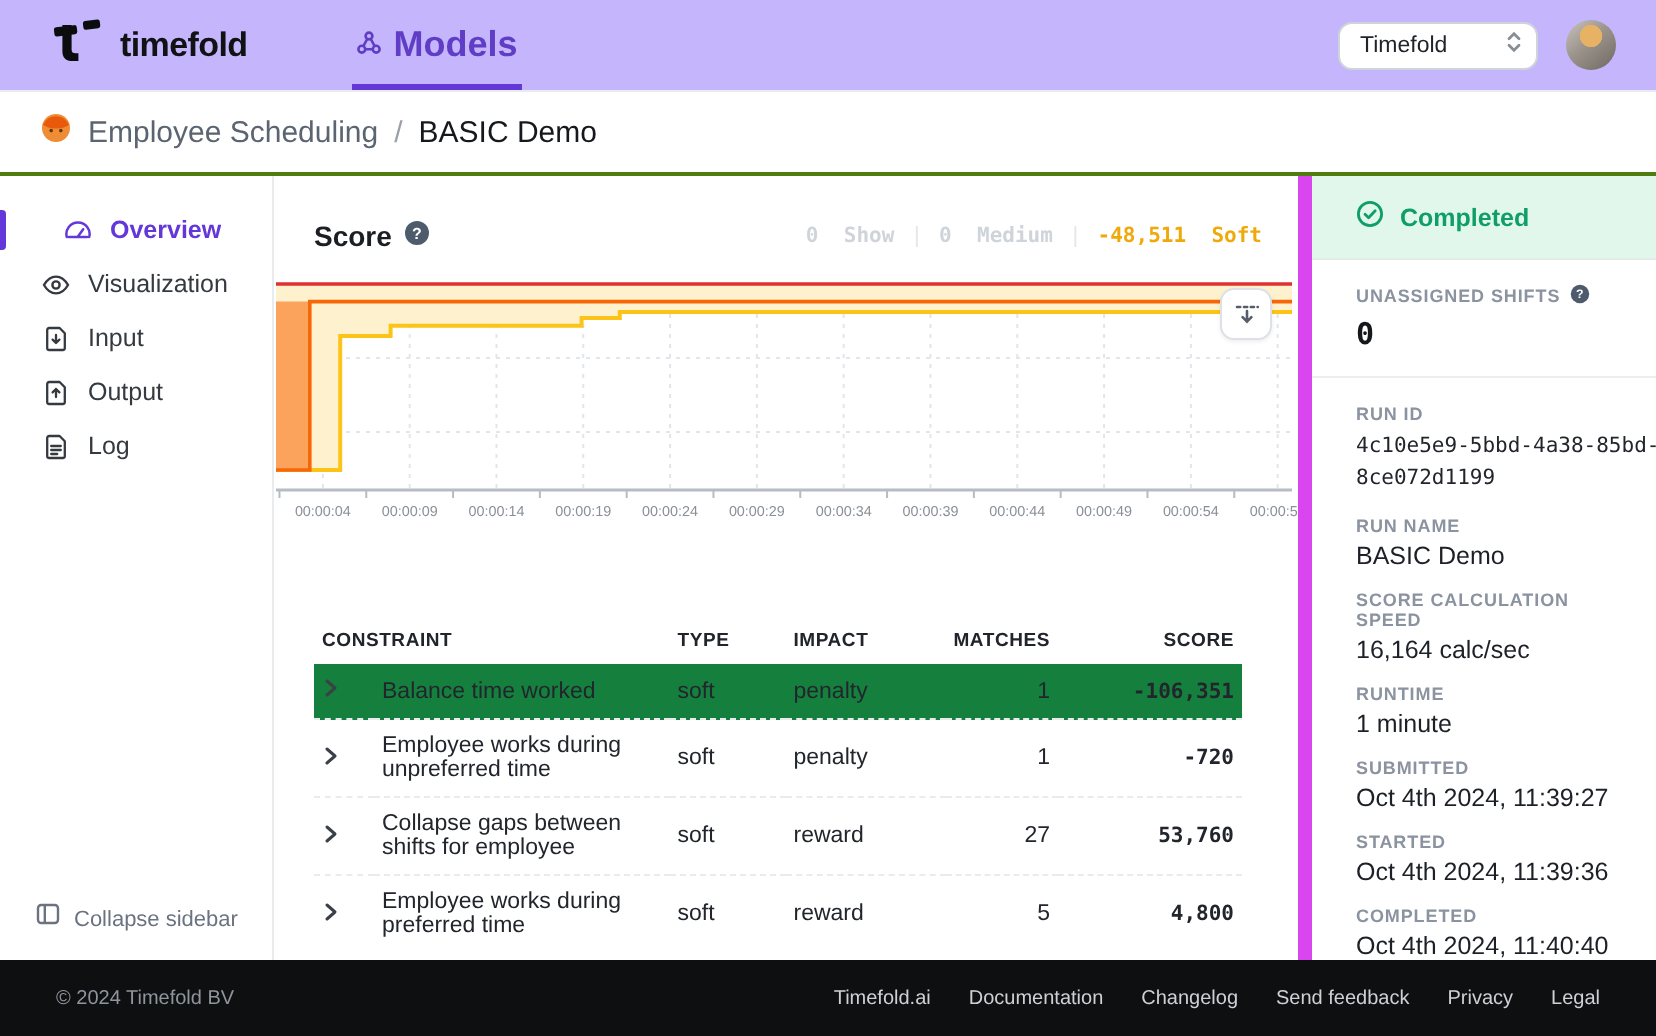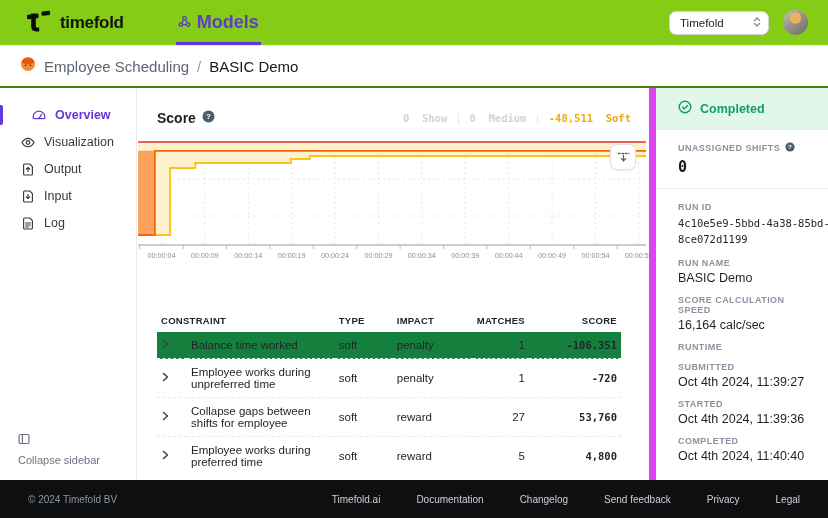--- a/index.html
+++ b/index.html
@@ -1,21 +1,21 @@
 <!DOCTYPE html>
 <html style="--accent: #6438d8; --amber: #f0a90a; --green: #0f9e66; --green-bright: #2fc46f;"><head>
 <meta charset="utf-8">
 <style>
   * { margin:0; padding:0; box-sizing:border-box; }
   html,body { background:#f1f3f5; }
   body { font-family:"Liberation Sans", sans-serif; }
   .app { position:relative; width:828px; height:518px; background:#fff; overflow:hidden; display:flex; flex-direction:column; }
 
   
-  .topbar { height:46px; border-bottom:1px solid #e9ecef; display:flex; align-items:stretch; padding:0 20px 0 26px; background:#84cc16; flex:0 0 auto; }
+  .topbar { height:46px; border-bottom:1px solid #e9ecef; display:flex; align-items:stretch; padding:0 20px 0 26px; background:#c4b5fd; flex:0 0 auto; }
   .brand { display:flex; align-items:center; gap:9px; margin-right:52px; }
   .brand-name { font-size:17px; font-weight:700; color:#101214; letter-spacing:-0.3px; }
   .topnav { display:flex; align-items:stretch; }
   .nav-item { display:flex; align-items:center; gap:6px; font-size:18px; font-weight:700; color:#5f3dc4; border-bottom:3px solid transparent; padding:3px 2px 0 2px; cursor:pointer; text-decoration:none; }
   .nav-item.active { border-bottom-color:var(--accent); }
   .topbar-right { margin-left:auto; display:flex; align-items:center; gap:14px; }
   .org-select { width:100px; height:24px; border:1px solid #ced4da; border-radius:7px; display:flex; align-items:center; padding:0 7px 0 10px; font-size:11.5px; color:#212529; background:#fff; cursor:pointer; }
   .org-select .sel-label { flex:1; }
   .avatar { width:25px; height:25px; border-radius:50%; background:
       radial-gradient(circle at 50% 32%, #e8b265 0 26%, transparent 27%),
@@ -29,21 +29,21 @@
 
   
   .content { flex:1 1 auto; display:flex; min-height:0; }
 
   .sidebar { width:137px; border-right:1px solid #e9ecef; display:flex; flex-direction:column; padding-top:14px; flex:0 0 auto; }
   .side-item { position:relative; display:flex; align-items:center; gap:9px; padding:6px 10px 6px 21px; font-size:12.5px; color:#343a40; cursor:pointer; margin-bottom:1px; }
   .side-item .ic { display:flex; width:14px; justify-content:center; color:#343a40; }
   .side-item.active { color:var(--accent); font-weight:700;padding-left:32px; }
   .side-item.active .ic { color:var(--accent); }
   .side-item.active::before { content:""; position:absolute; left:0; top:3px; bottom:3px; width:3px; background:var(--accent); border-radius:0 2px 2px 0; }
-  .side-bottom { margin-top:auto; padding:10px 10px 14px 18px; display:flex; align-items:flex-start; gap:7px; font-size:11px; color:#6b7380; cursor:pointer;flex-direction:column; }
+  .side-bottom { margin-top:auto; padding:10px 10px 14px 18px; display:flex; align-items:flex-end; gap:7px; font-size:11px; color:#6b7380; cursor:pointer; }
 
   
   .main { width:512px; flex:0 0 auto; padding:16px 0 0 0; min-width:0; }
   .score-head { display:flex; align-items:center; padding:2px 18px 0 20px; height:26px; }
   .score-title { font-size:14px; font-weight:700; color:#1b1e23; display:flex; align-items:center; gap:6px; }
   .score-vals { margin-left:auto; display:flex; align-items:baseline; gap:8px; font-family:"DejaVu Sans Mono", monospace; font-size:10.5px; font-weight:700; }
   .sv-muted { color:#ced4da; }
   .sv-sep { color:#e3e7ea; font-weight:400; }
   .sv-soft { color:var(--amber); }
   .chart-wrap { position:relative; margin-top:8px; }
@@ -72,21 +72,21 @@
   .rp-label { font-size:9px; font-weight:700; letter-spacing:.05em; color:#8b93a0; text-transform:uppercase; display:flex; align-items:center; gap:5px; }
   .rp-zero { font-family:"DejaVu Sans Mono", monospace; font-size:15px; font-weight:700; color:#14171b; margin-top:4px; }
   .rp-details { padding:4px 22px 0 22px; }
   .rp-item { margin:9px 0 10px 0; }
   .rp-value { font-size:12.5px; color:#1d2127; margin-top:3px; }
   .rp-value.mono { font-family:"DejaVu Sans Mono", monospace; font-size:10.5px; line-height:1.55; width:164px; word-break:break-all; color:#22262c; }
 
   
   .footer { height:38px; background:#0e0f11; display:flex; align-items:center; padding:0 28px; flex:0 0 auto; }
   .foot-copy { color:#8f959c; font-size:10px; }
-  .foot-links { margin-left:auto; display:flex; gap:36px; }
+  .foot-links { margin-left:auto; display:flex; gap:19px; }
   .foot-links a { color:#cdd1d6; font-size:10px; text-decoration:none; cursor:pointer; }
 </style>
 </head>
 <body>
 
 <div class="app">
 
   <header class="topbar">
     <div class="brand">
       <span>
@@ -160,33 +160,33 @@
                 <path d="M1 5.5C2.6 2.7 4.7 1.3 7 1.3s4.4 1.4 6 4.2c-1.6 2.8-3.7 4.2-6 4.2S2.6 8.3 1 5.5z"></path>
                 <circle cx="7" cy="5.5" r="1.8"></circle>
               </svg>
             </span>
             <span>Visualization</span>
           </div>
           <div class="side-item">
             <span class="ic">
               <svg width="12" height="13" viewBox="0 0 12 13" fill="none" stroke="currentColor" stroke-width="1.15" stroke-linecap="round" stroke-linejoin="round">
                 <path d="M7.8 1H2.6a1 1 0 0 0-1 1v9a1 1 0 0 0 1 1h6.8a1 1 0 0 0 1-1V3.6z"></path>
-                <path d="M6 8.5v-4 M4.3 6.2 6 4.5l1.7 1.7"></path>
+                <path d="M6 4.5v4 M4.3 6.8 6 8.5l1.7-1.7"></path>
               </svg>
             </span>
-            <span>Output</span>
+            <span>Input</span>
           </div>
           <div class="side-item">
             <span class="ic">
               <svg width="12" height="13" viewBox="0 0 12 13" fill="none" stroke="currentColor" stroke-width="1.15" stroke-linecap="round" stroke-linejoin="round">
                 <path d="M7.8 1H2.6a1 1 0 0 0-1 1v9a1 1 0 0 0 1 1h6.8a1 1 0 0 0 1-1V3.6z"></path>
-                <path d="M6 4.5v4 M4.3 6.8 6 8.5l1.7-1.7"></path>
+                <path d="M6 8.5v-4 M4.3 6.2 6 4.5l1.7 1.7"></path>
               </svg>
             </span>
-            <span>Input</span>
+            <span>Output</span>
           </div>
           <div class="side-item">
             <span class="ic">
               <svg width="12" height="13" viewBox="0 0 12 13" fill="none" stroke="currentColor" stroke-width="1.15" stroke-linecap="round" stroke-linejoin="round">
                 <path d="M7.8 1H2.6a1 1 0 0 0-1 1v9a1 1 0 0 0 1 1h6.8a1 1 0 0 0 1-1V3.6z"></path>
                 <path d="M3.6 6h4.8 M3.6 8h4.8 M3.6 10h3"></path>
               </svg>
             </span>
             <span>Log</span>
           </div>
@@ -372,20 +372,21 @@
           <div class="rp-item">
             <div class="rp-label">RUN NAME</div>
             <div class="rp-value">BASIC Demo</div>
           </div>
           <div class="rp-item">
             <div class="rp-label">SCORE CALCULATION SPEED</div>
             <div class="rp-value">16,164 calc/sec</div>
           </div>
           <div class="rp-item">
             <div class="rp-label">RUNTIME</div>
+            <div class="rp-value">1 minute</div>
           </div>
           <div class="rp-item">
             <div class="rp-label">SUBMITTED</div>
             <div class="rp-value">Oct 4th 2024, 11:39:27</div>
           </div>
           <div class="rp-item">
             <div class="rp-label">STARTED</div>
             <div class="rp-value">Oct 4th 2024, 11:39:36</div>
           </div>
           <div class="rp-item">

